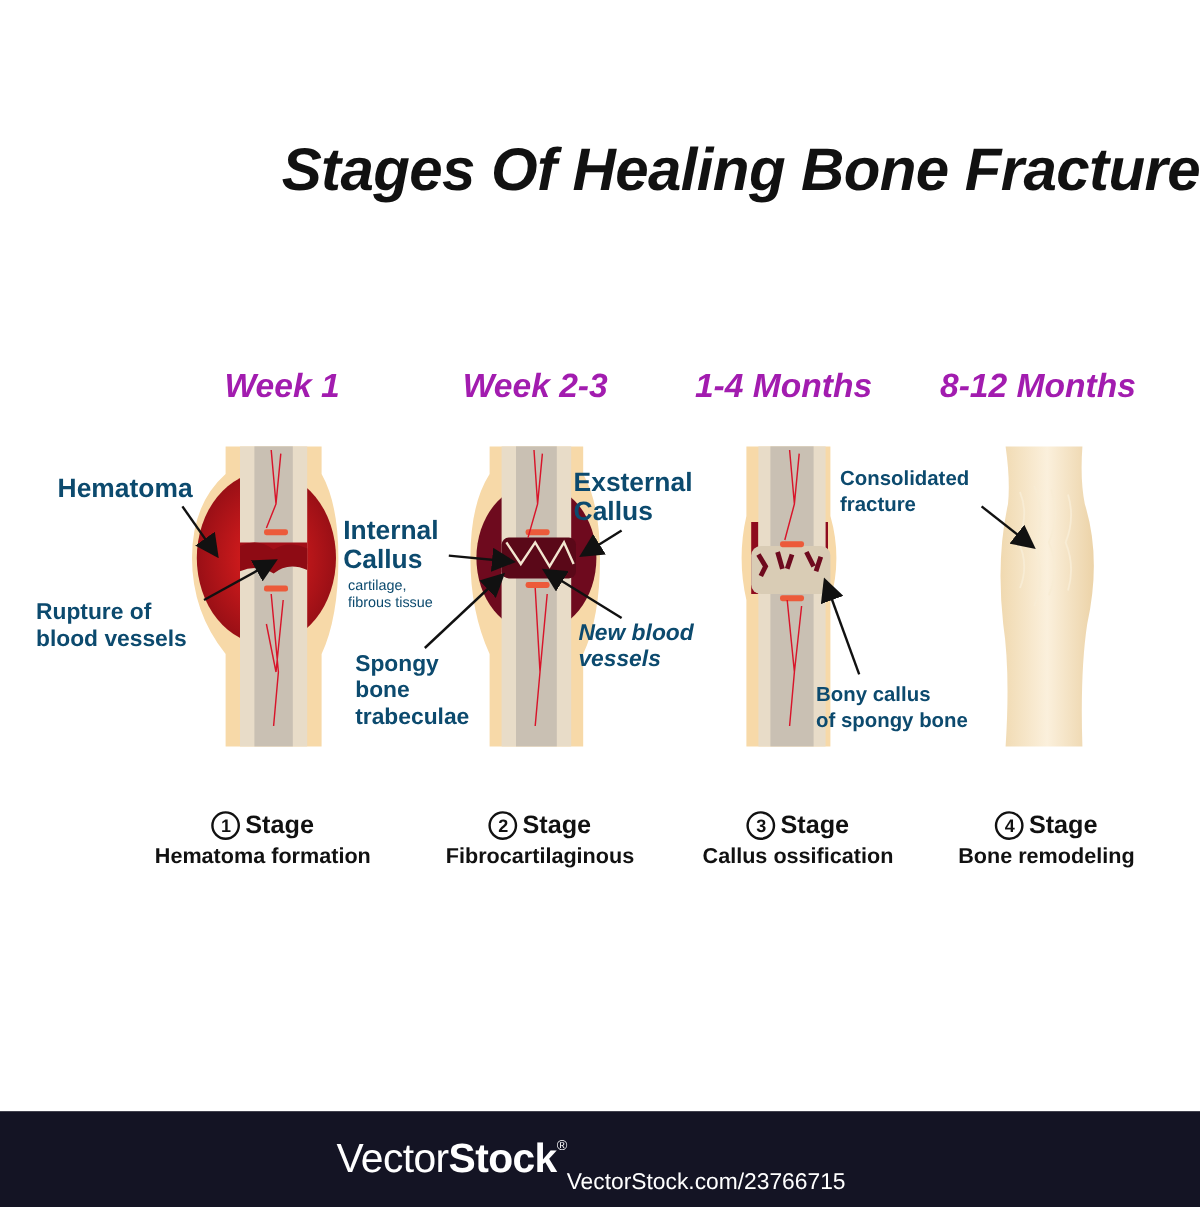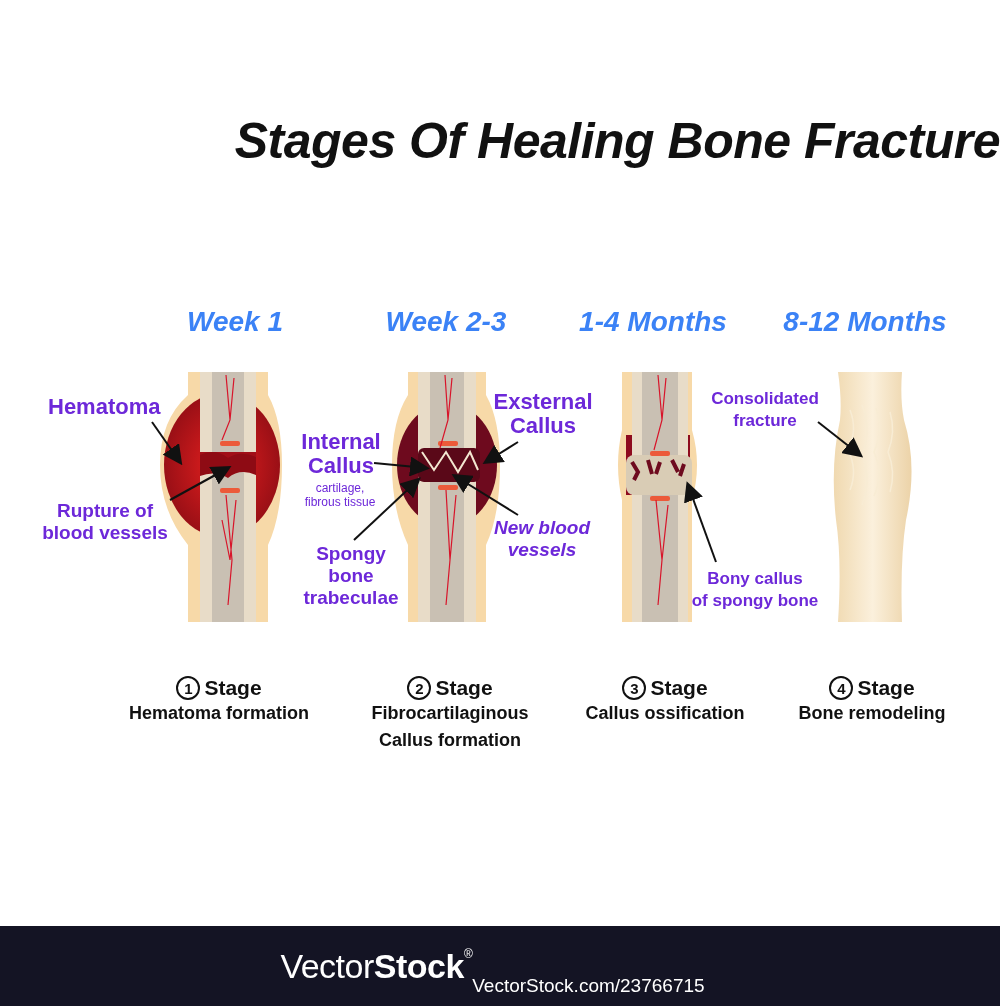--- a/index.html
+++ b/index.html
@@ -5,24 +5,24 @@
   * { margin: 0; padding: 0; box-sizing: border-box; }
   html, body { width: 1000px; height: 1006px; background: #ffffff; overflow: hidden; }
   body { position: relative; font-family: "Liberation Sans", "DejaVu Sans", sans-serif; color: #111; }
 
   .title {
     position: absolute; left: 0; top: 112px; width: 1000px; text-align: right;
     font-size: 50px; font-weight: bold; font-style: italic; letter-spacing: -0.5px; color: #111;
   }
   .period {
     position: absolute; top: 306px; font-size: 28px; font-weight: bold; font-style: italic;
-    text-align: center; width: 200px; color: #3b82f6;
+    text-align: center; width: 200px; color: #a21caf;
   }
   .label {
-    position: absolute; font-weight: bold; font-size: 19px; line-height: 22px; text-align: center; color: #6d28d9;
+    position: absolute; font-weight: bold; font-size: 19px; line-height: 22px; color: #0c4a6e;
   }
   .label.big { font-size: 22px; line-height: 24px; }
   .label.small { font-size: 12px; line-height: 14px; font-weight: normal; }
 
   svg.art { position: absolute; left: 0; top: 0; width: 1000px; height: 1006px; }
 
   .stage {
     position: absolute; top: 676px; width: 230px; text-align: center;
   }
   .stage-head { font-size: 21px; font-weight: bold; display: flex; align-items: center; justify-content: center; gap: 4px; }
@@ -164,21 +164,20 @@
       <span>Stage</span>
     </div>
   <div class="stage-desc">Hematoma formation</div>
 </div>
 <div class="stage" style="left:335px;">
   <div class="stage-head">
       <span class="stage-num">2</span>
       <span>Stage</span>
     </div>
   <div class="stage-desc">Fibrocartilaginous</div>
-  <div class="stage-desc">Callus formation</div>
 </div>
 <div class="stage" style="left:550px;">
   <div class="stage-head">
       <span class="stage-num">3</span>
       <span>Stage</span>
     </div>
   <div class="stage-desc">Callus ossification</div>
 </div>
 <div class="stage" style="left:757px;">
   <div class="stage-head">

